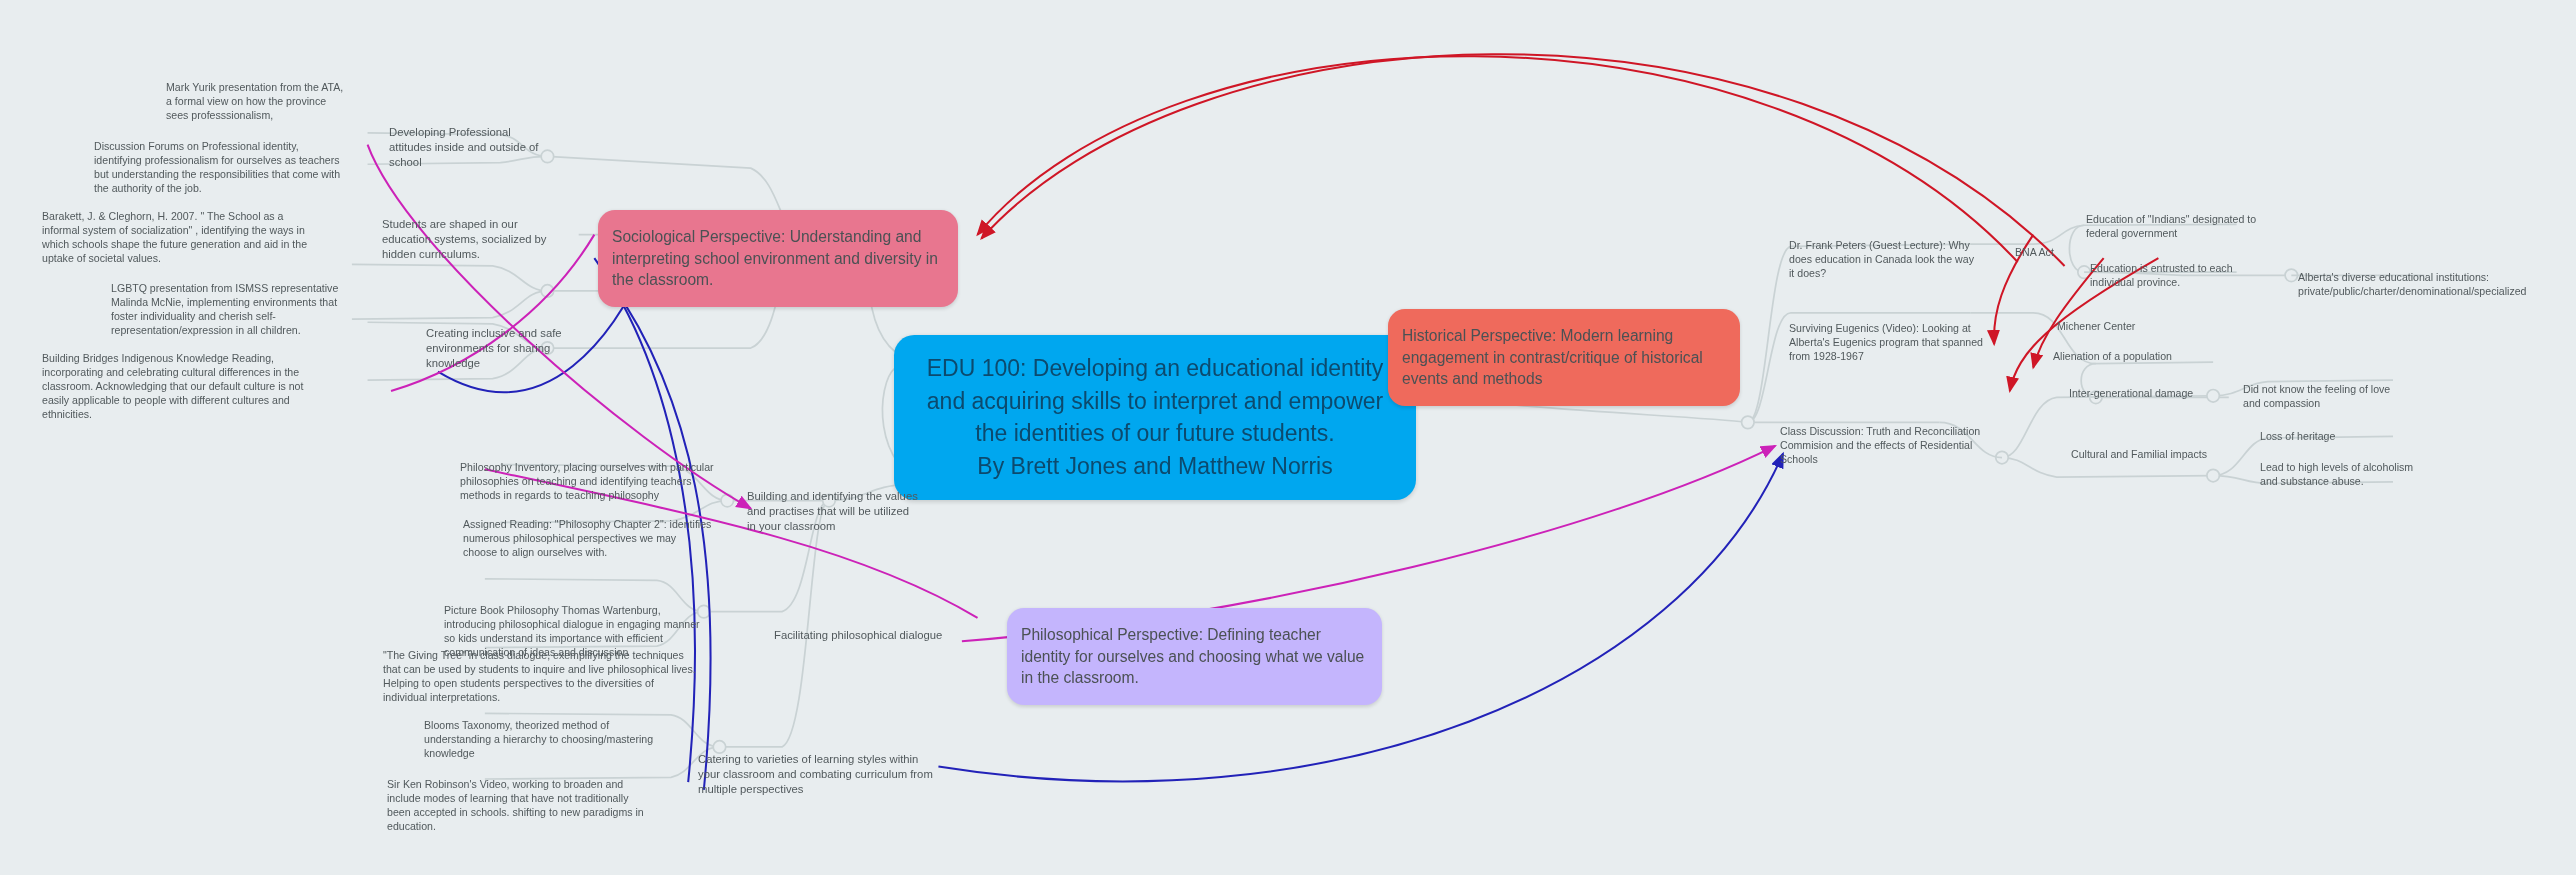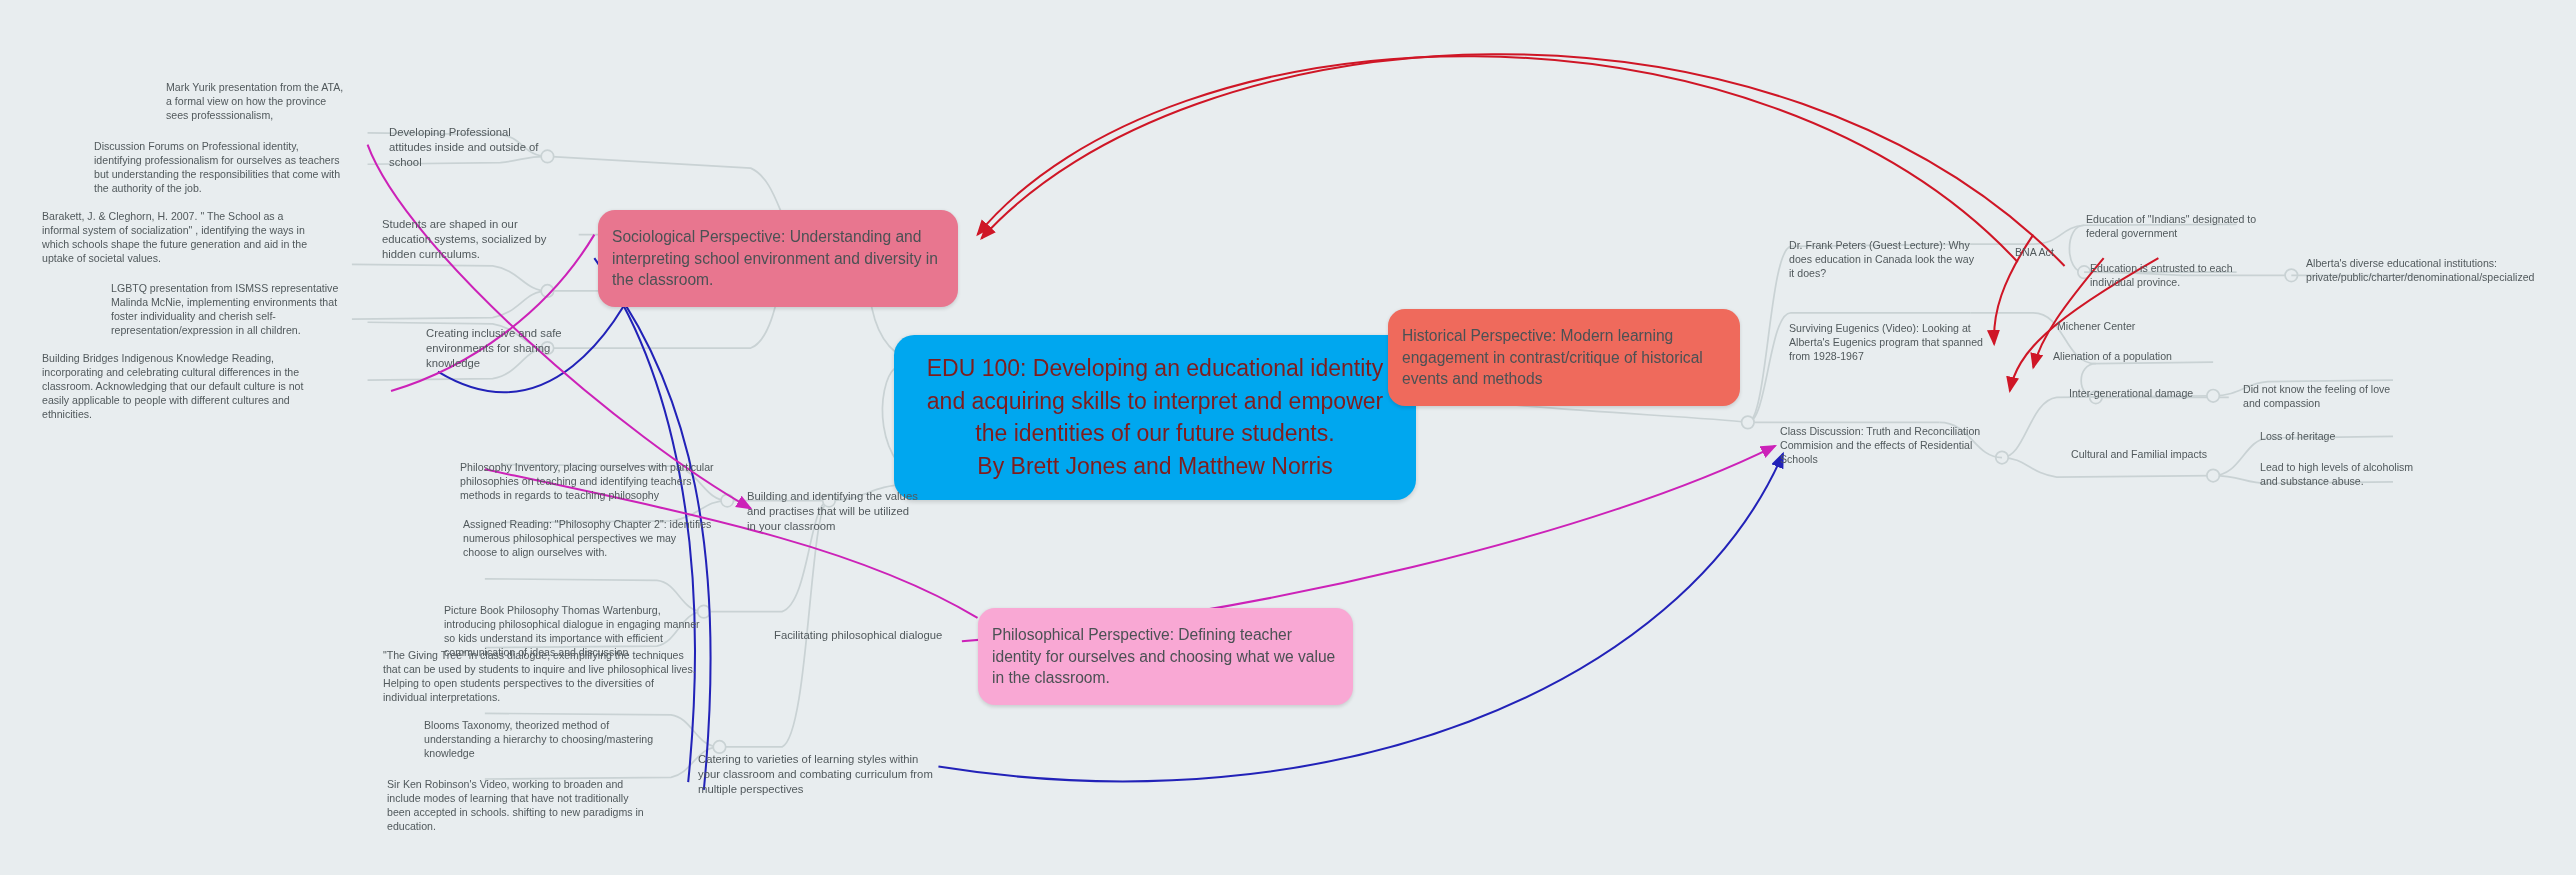--- a/index.html
+++ b/index.html
@@ -37,39 +37,39 @@
     font-size: 11.3px;
     color: #51595c;
   }
   .leaf-sm {
     font-size: 10.6px;
     color: #51595c;
   }
   
   .central {
     background: #00a7ef;
-    color: #7f1d1d;
+    color: #0c4a6e;
     border-radius: 20.3px;
     font-size: 23px;
     line-height: 1.42;
     text-align: center;
     padding: 17px 20.3px;
     box-shadow: 0 1.6px 4.7px rgba(0,0,0,0.14);
   }
   .branch {
     border-radius: 17px;
     font-size: 15.6px;
     line-height: 1.38;
     padding: 16px 14px;
     color: #4b5154;
     box-shadow: 0 1.6px 3.9px rgba(0,0,0,0.13);
   }
   .branch-pink { background: #e8768f; }
   .branch-red  { background: #ef6a5c; }
-  .branch-blue { background: #f9a8d4; }
+  .branch-blue { background: #c4b5fd; margin-left: 29px; }
 </style>
 </head>
 <body>
 
 <div id="canvas">
 
   <svg id="wires" viewBox="0 0 3294 1120" preserveAspectRatio="none">
     <defs>
       <marker id="ar-red" markerWidth="9" markerHeight="9" refX="7" refY="3.2" orient="auto">
         <path d="M0,0 L8,3.2 L0,6.4 z" fill="#cf1626"></path>
@@ -226,21 +226,21 @@
   <div class="node leaf-sm" style="left:1789px; top:322px; width:196px;">Surviving Eugenics (Video): Looking at Alberta's Eugenics program that spanned from 1928-1967</div>
 
   <div class="node leaf-sm" style="left:1780px; top:425px; width:203px;">Class Discussion: Truth and Reconciliation Commision and the effects of Residential Schools</div>
 
   <div class="node leaf-sm" style="left:2015px; top:246px; width:94px;">BNA Act</div>
 
   <div class="node leaf-sm" style="left:2086px; top:213px; width:172px;">Education of "Indians" designated to federal government</div>
 
   <div class="node leaf-sm" style="left:2090px; top:262px; width:156px;">Education is entrusted to each individual province.</div>
 
-  <div class="node leaf-sm" style="left:2298px; top:257px; width:258px;margin-left:8px;">Alberta's diverse educational institutions:
+  <div class="node leaf-sm" style="left:2298px; top:271px; width:258px;">Alberta's diverse educational institutions:
 private/public/charter/denominational/specialized</div>
 
   <div class="node leaf-sm" style="left:2057px; top:320px; width:141px;">Michener Center</div>
 
   <div class="node leaf-sm" style="left:2053px; top:350px; width:156px;">Alienation of a population</div>
 
   <div class="node leaf-sm" style="left:2069px; top:387px; width:156px;">Inter-generational damage</div>
 
   <div class="node leaf-sm" style="left:2071px; top:448px; width:164px;">Cultural and Familial impacts</div>
 

